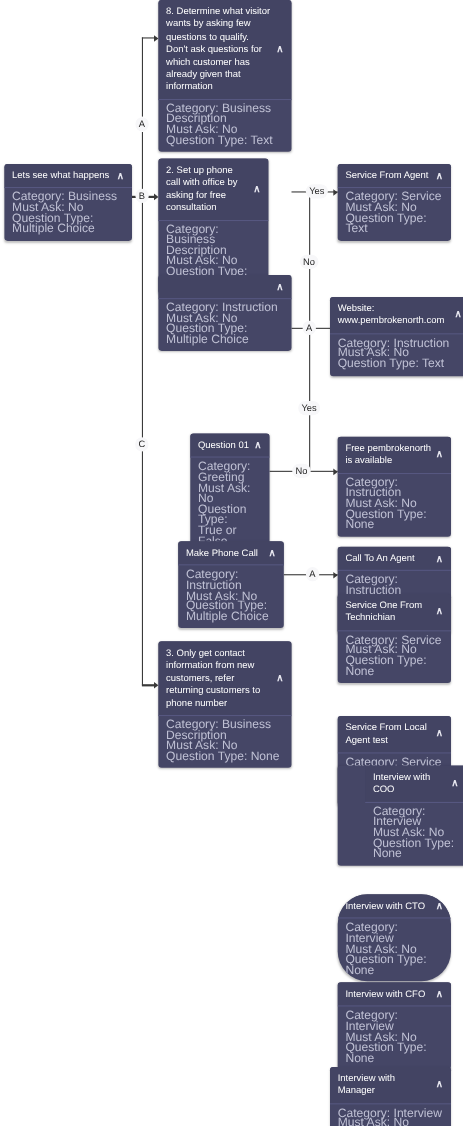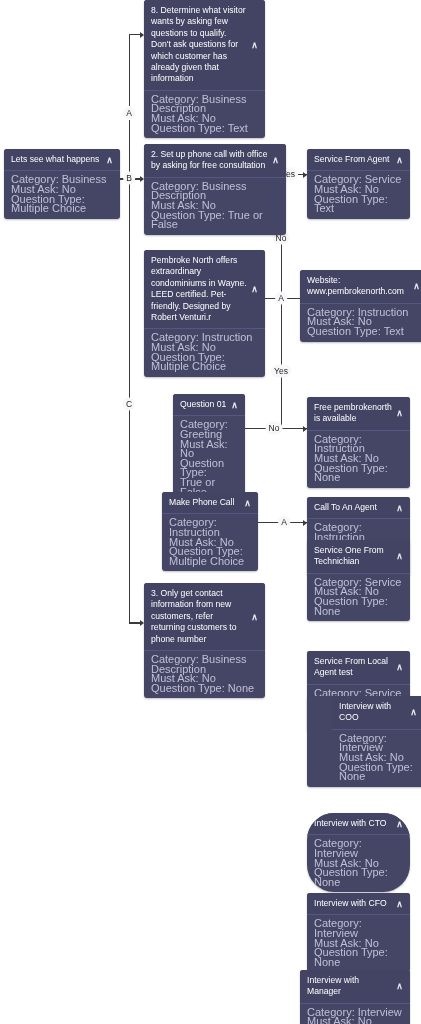--- a/index.html
+++ b/index.html
@@ -142,21 +142,21 @@
       <span>8. Determine what visitor wants by asking few questions to qualify. Don't ask questions for which customer has already given that information</span>
       <span class="chev">∧</span>
     </div>
     <div class="bd">
       <div>Category: Business Description</div>
       <div>Must Ask: No</div>
       <div>Question Type: Text</div>
     </div>
   </div>
 
-  <div class="node" style="left:144px;top:144px;width:142px;">
+  <div class="node" style="left:144px;top:144px;width:100px;">
     <div class="hd">
       <span>2. Set up phone call with office by asking for free consultation</span>
       <span class="chev">∧</span>
     </div>
     <div class="bd">
       <div>Category: Business Description</div>
       <div>Must Ask: No</div>
       <div>Question Type: True or False</div>
     </div>
   </div>
@@ -168,21 +168,20 @@
     </div>
     <div class="bd">
       <div>Category: Service</div>
       <div>Must Ask: No</div>
       <div>Question Type: Text</div>
     </div>
   </div>
 
   <div class="node" style="left:144px;top:250px;width:121px;">
     <div class="hd">
-      <span>Pembroke North  offers extraordinary condominiums in Wayne. LEED certified. Pet-friendly. Designed by Robert Venturi.r</span>
       <span class="chev">∧</span>
     </div>
     <div class="bd">
       <div>Category: Instruction</div>
       <div>Must Ask: No</div>
       <div>Question Type: Multiple Choice</div>
     </div>
   </div>
 
   <div class="node" style="left:300px;top:270px;width:127px;">

